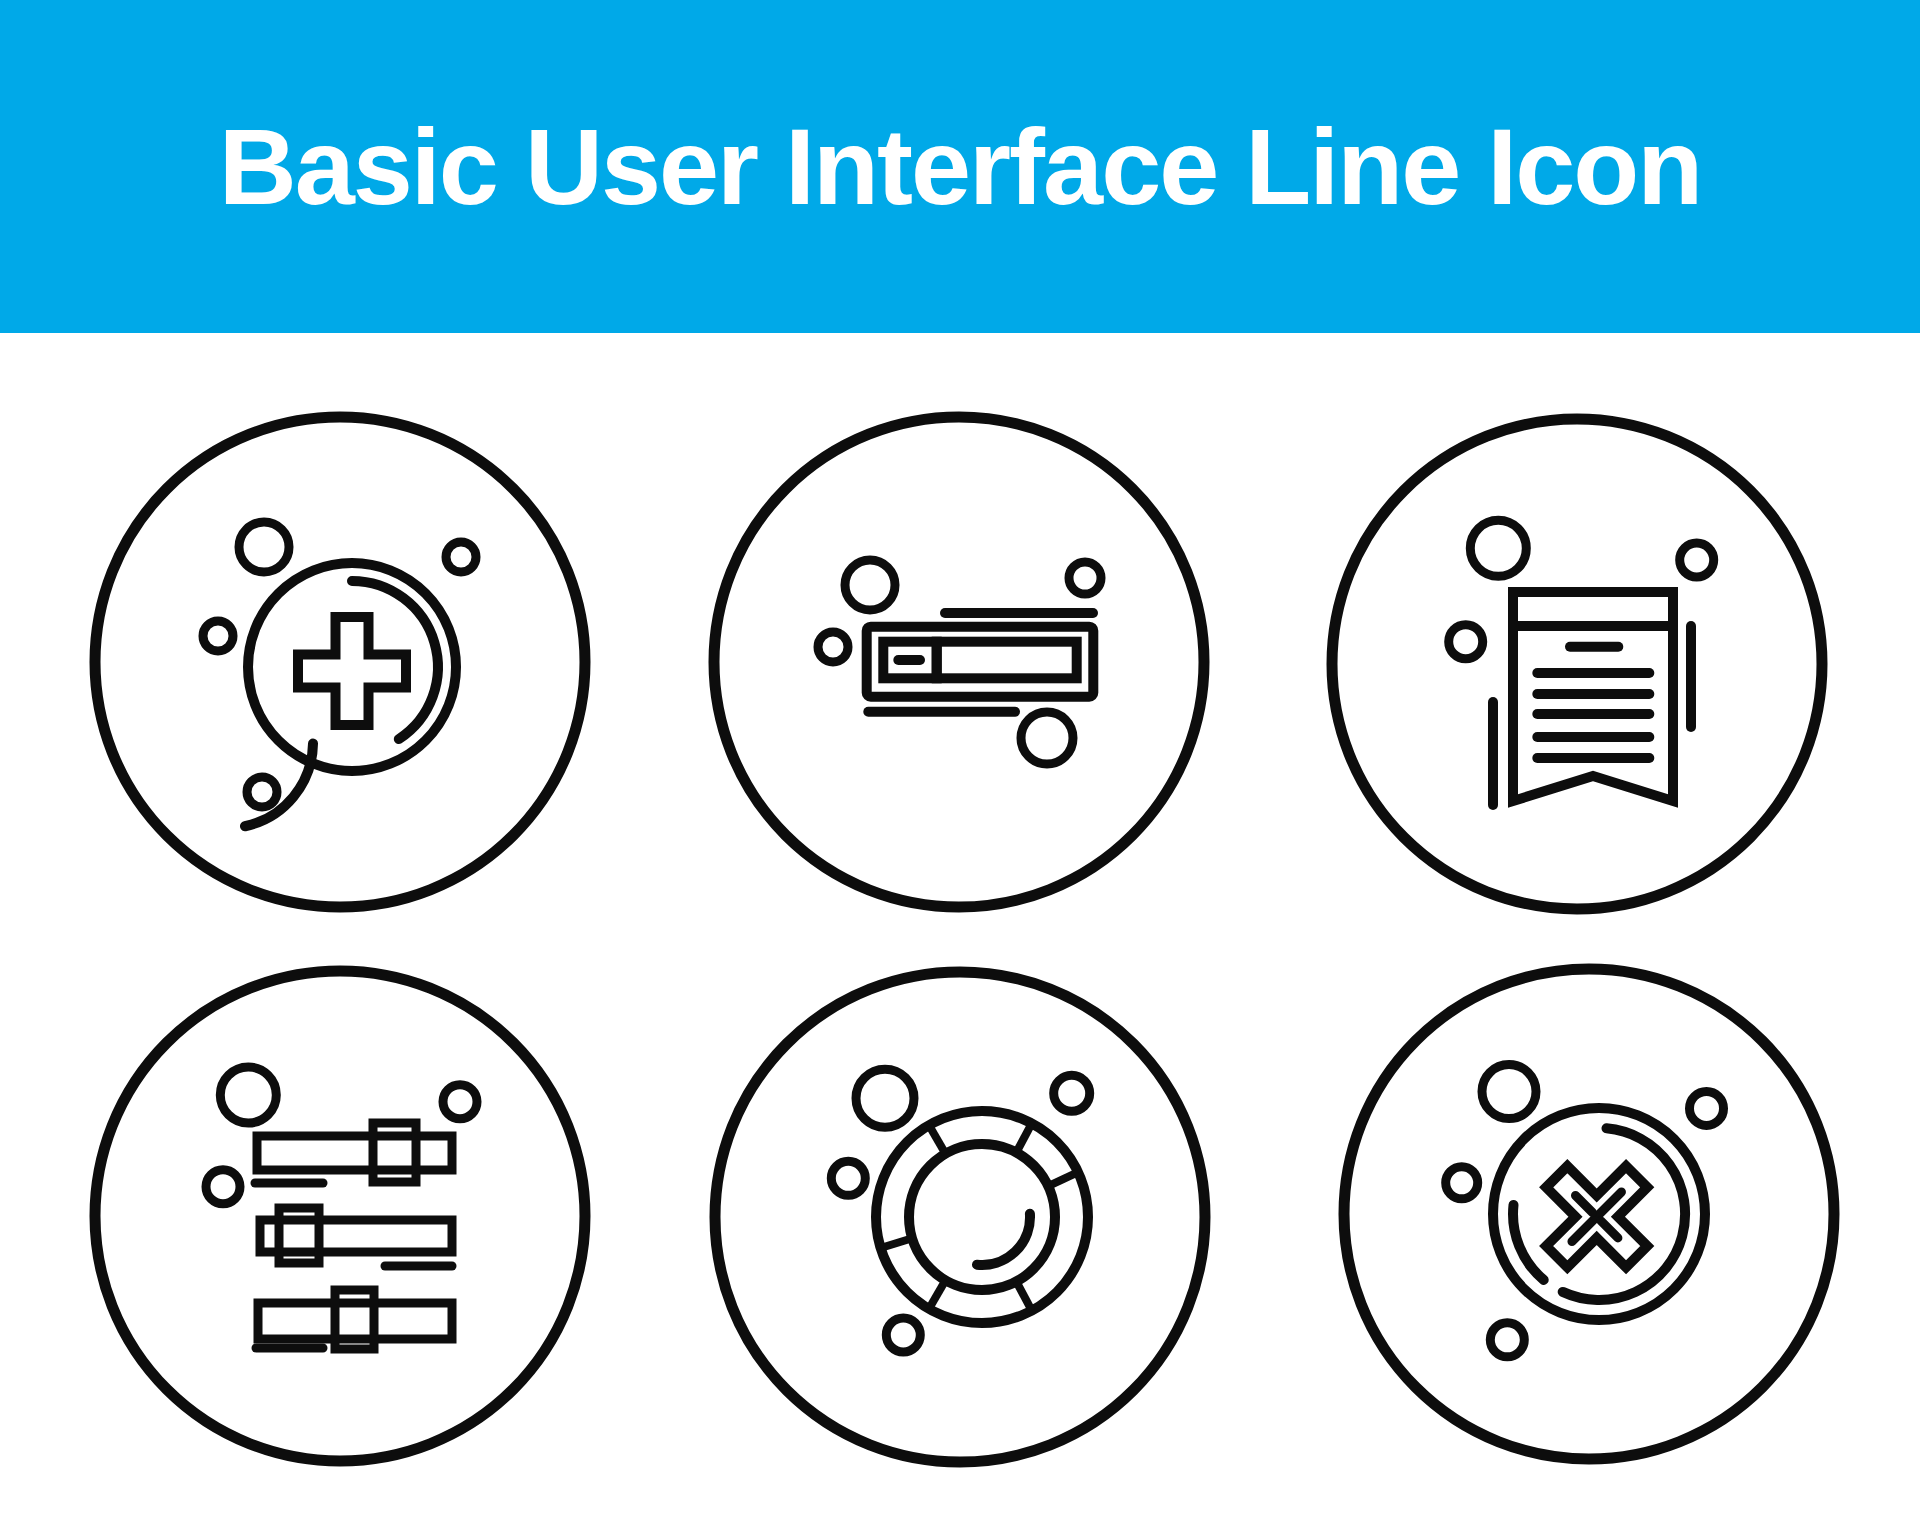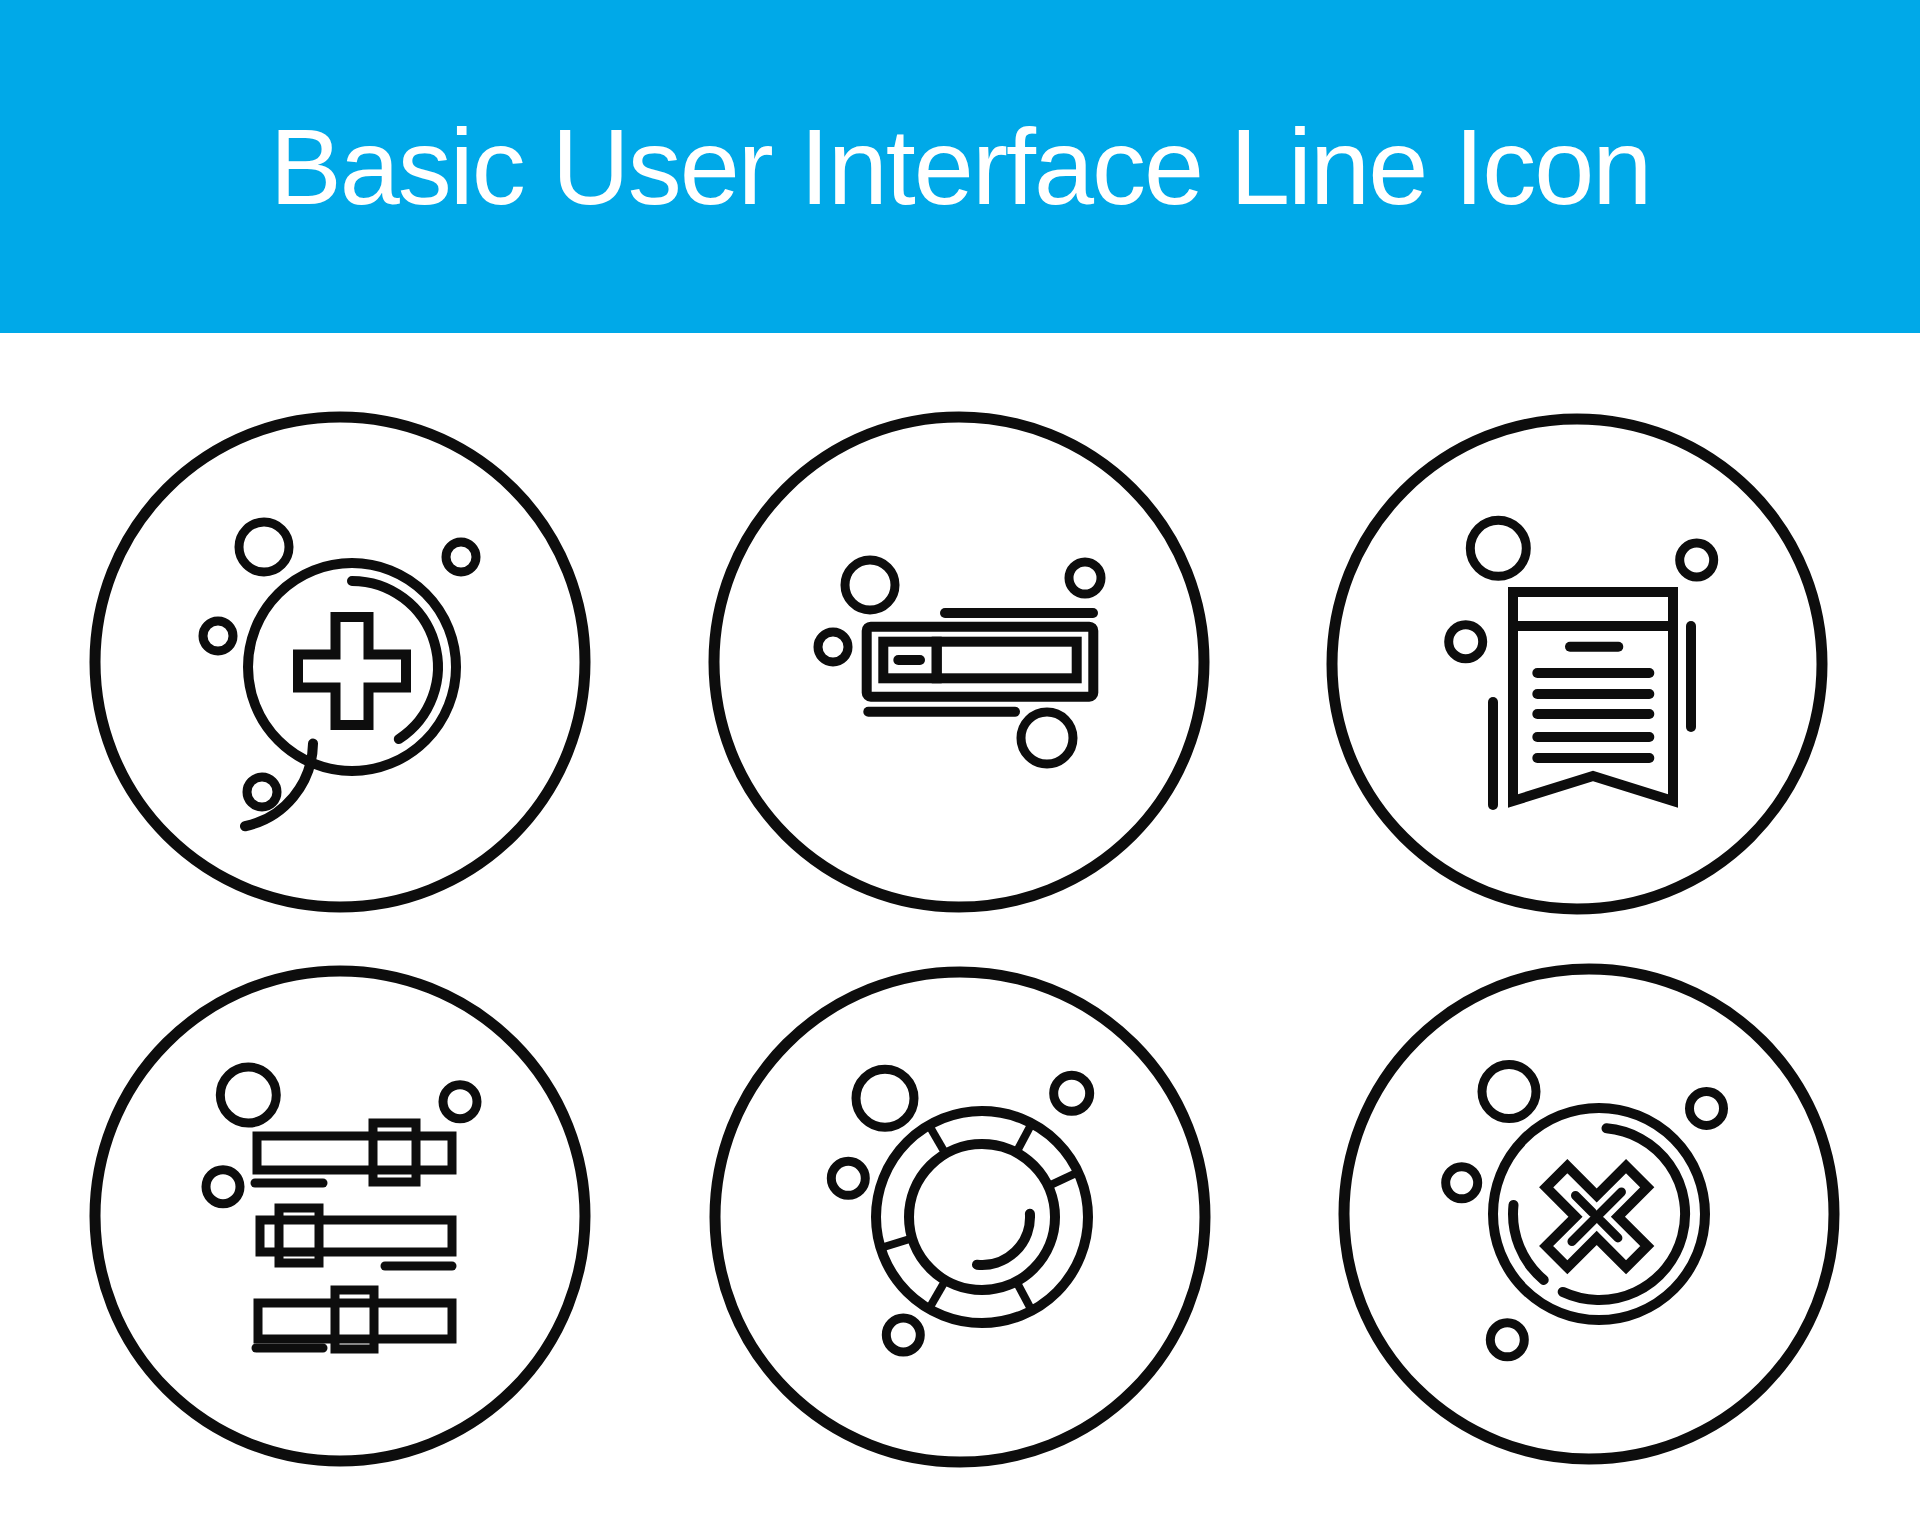--- a/index.html
+++ b/index.html
@@ -1,20 +1,20 @@
 <!DOCTYPE html>
 <html><head>
 <meta charset="utf-8">
 <style>
   html,body{margin:0;padding:0;background:#fff;}
   .canvas{position:relative;width:1920px;height:1536px;background:#fff;overflow:hidden;
           font-family:"Liberation Sans", sans-serif;}
   .banner{position:absolute;left:0;top:0;width:1920px;height:333px;
           display:flex;align-items:center;justify-content:center;}
-  .banner h1{margin:8px;font-size:108px;font-weight:400;letter-spacing:-2px;white-space:nowrap;}
+  .banner h1{margin:8px;font-size:108px;font-weight:700;letter-spacing:-2px;white-space:nowrap;}
   .icon-cell{position:absolute;width:520px;height:520px;}
   .icon-cell svg{display:block;width:520px;height:520px;}
   svg *{vector-effect:none;}
   .stroke{fill:none;stroke:#0d0d0d;}
 </style>
 </head>
 <body>
 
 <div class="canvas">
 

